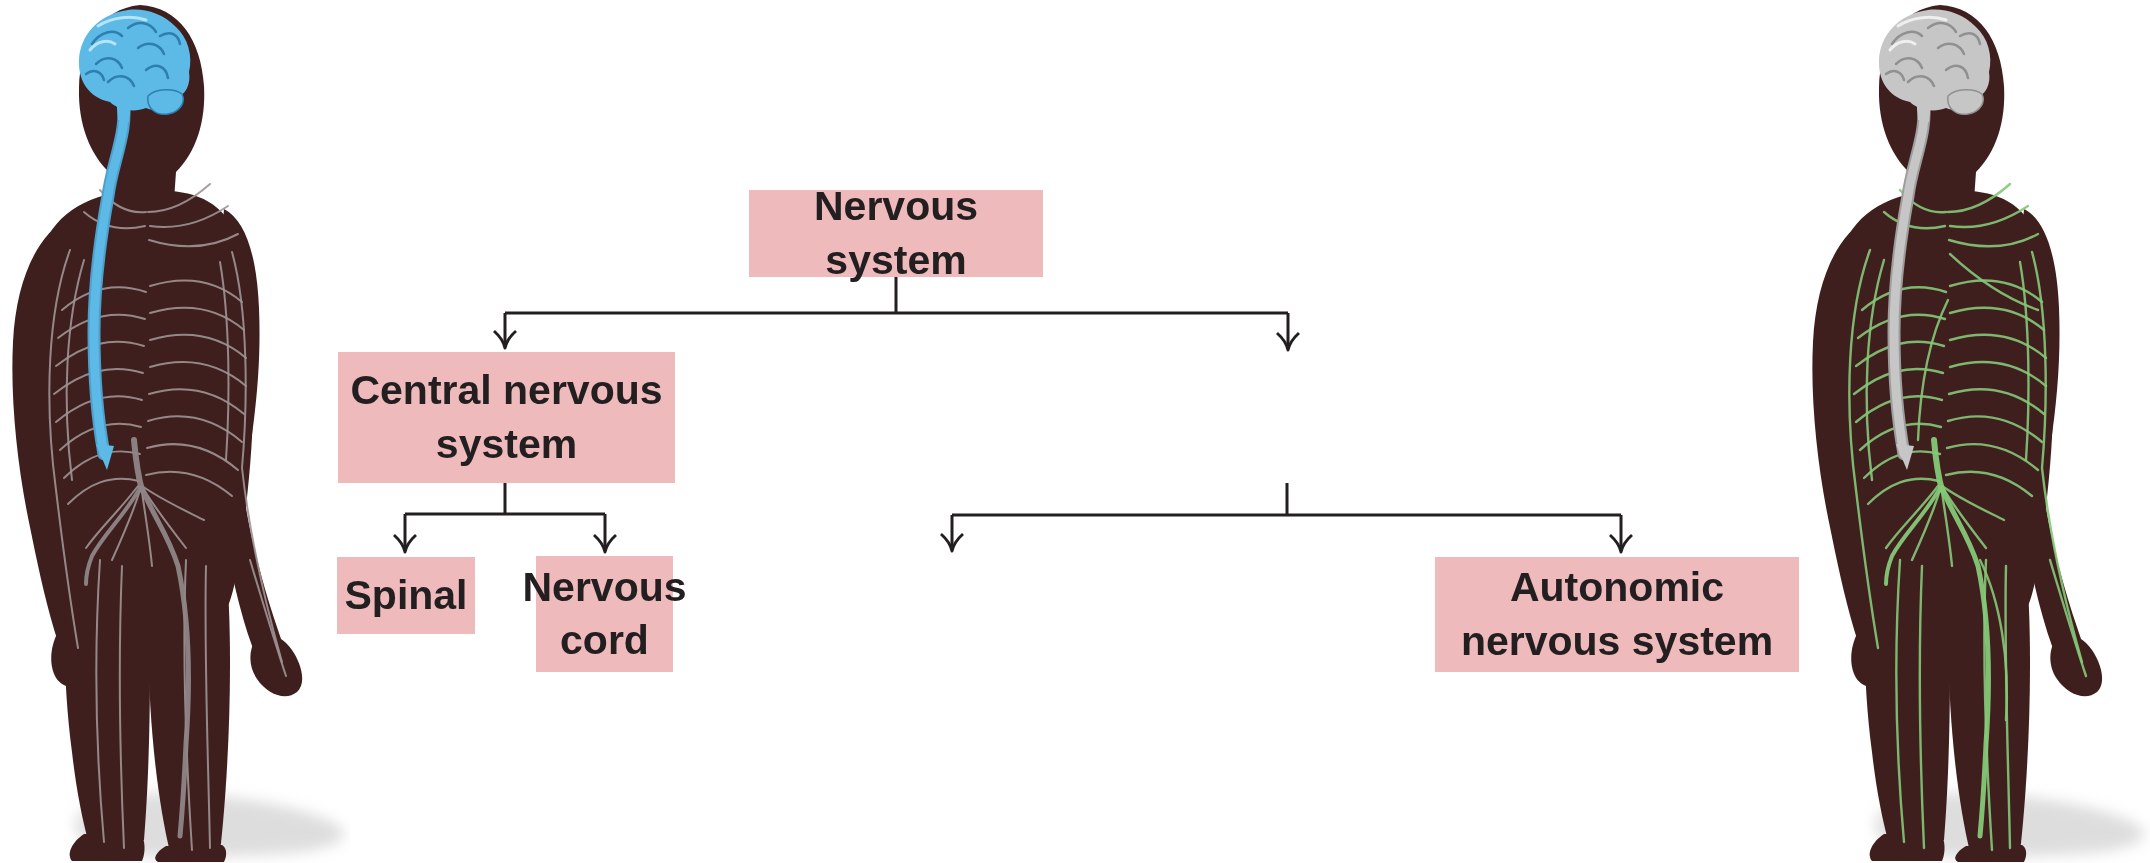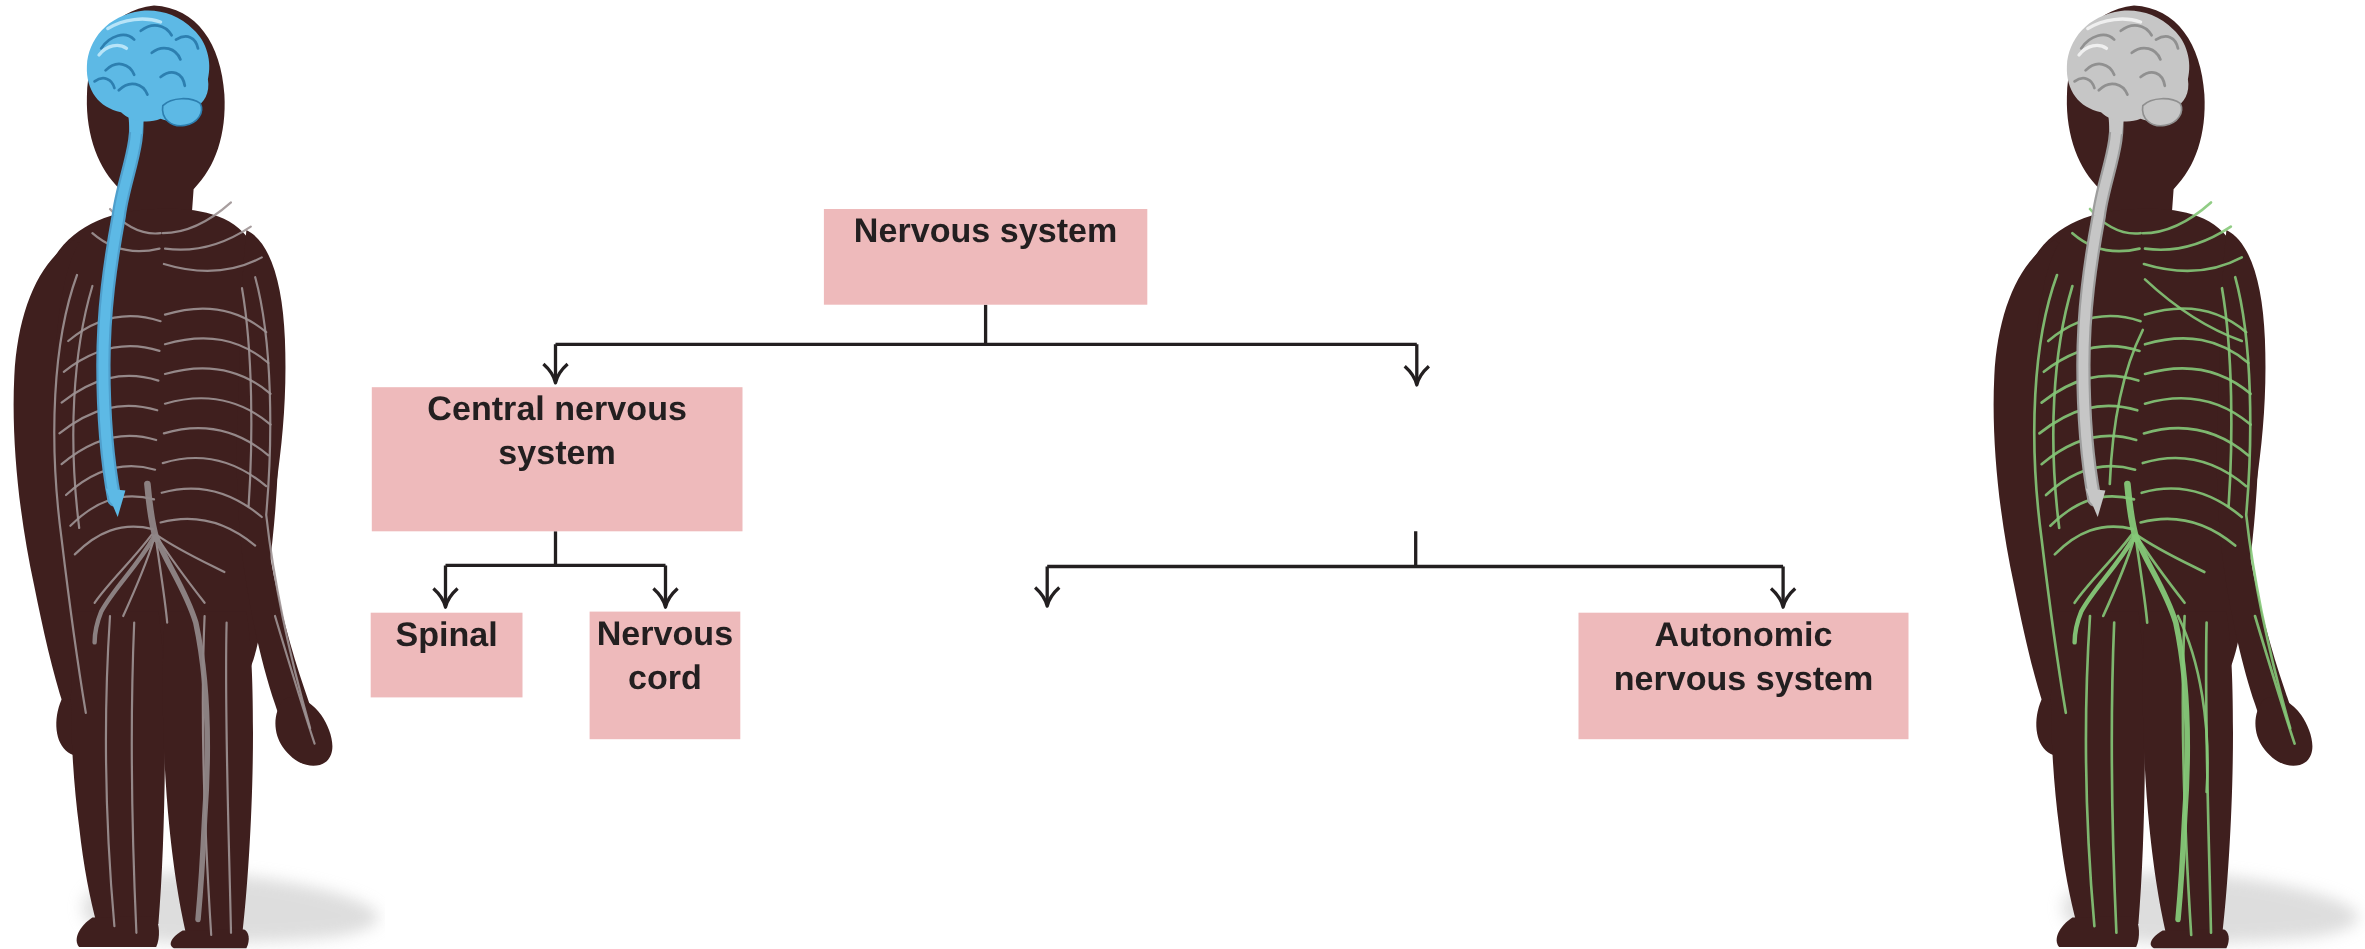--- a/index.html
+++ b/index.html
@@ -1,21 +1,21 @@
 <!DOCTYPE html>
 <html style="--background: #ffffff; --box-fill: #eebabb; --text-color: #231f20; --line-color: #231f20; --body-silhouette: #3f1f1e; --cns-highlight: #5db9e5; --pns-nerve: #85c878; --brain-gray: #c6c6c6; --nerve-gray: #9e9495; --shadow: #c2c2c2;"><head>
 <meta charset="utf-8">
 <style>
   html,body{margin:0;padding:0;background:#fff;}
   .stage{position:relative;width:2150px;height:863px;background:var(--background,#fff);overflow:hidden;
          font-family:"Liberation Sans",sans-serif;}
   
-  .node{position:absolute;display:flex;align-items:flex-start;justify-content:center;text-align:center;
+  .node{position:absolute;display:flex;align-items:center;justify-content:center;text-align:center;
         background:var(--box-fill,#eebabb);color:var(--text-color,#231f20);
-        font-weight:700;font-size:31px;line-height:1.3;letter-spacing:0;}
+        font-weight:700;font-size:41px;line-height:1.3;letter-spacing:0;}
   .node span{display:block;padding:0 6px;}
   
   .connectors{position:absolute;left:0;top:0;pointer-events:none;}
   .link{stroke:var(--line-color,#231f20);stroke-width:3;fill:none;stroke-linecap:butt;stroke-linejoin:round;}
   
   .fig{position:absolute;top:0;}
   .fig .bodyfill{fill:var(--body-silhouette,#3f1f1e);}
   .fig .shadowfill{fill:var(--shadow,#c2c2c2);opacity:.55;}
   .fig .nerve{stroke:var(--nerve);stroke-width:2;fill:none;stroke-linecap:round;opacity:.9;}
   .fig .nerve-strong{stroke:var(--nerve-strong);fill:none;stroke-linecap:round;opacity:.95;}
@@ -228,17 +228,17 @@
 
   <div class="node" style="left:337px;top:557px;width:138px;height:77px">
     <span>Spinal</span>
   </div>
 
   <div class="node" style="left:536px;top:556px;width:137px;height:116px">
     <span>Nervous cord</span>
   </div>
 
 
-  <div class="node" style="left:1435px;top:557px;width:300px;height:115px">
+  <div class="node" style="left:1435px;top:557px;width:364px;height:115px">
     <span>Autonomic nervous system</span>
   </div>
 
 </div>
 
 </body></html>

